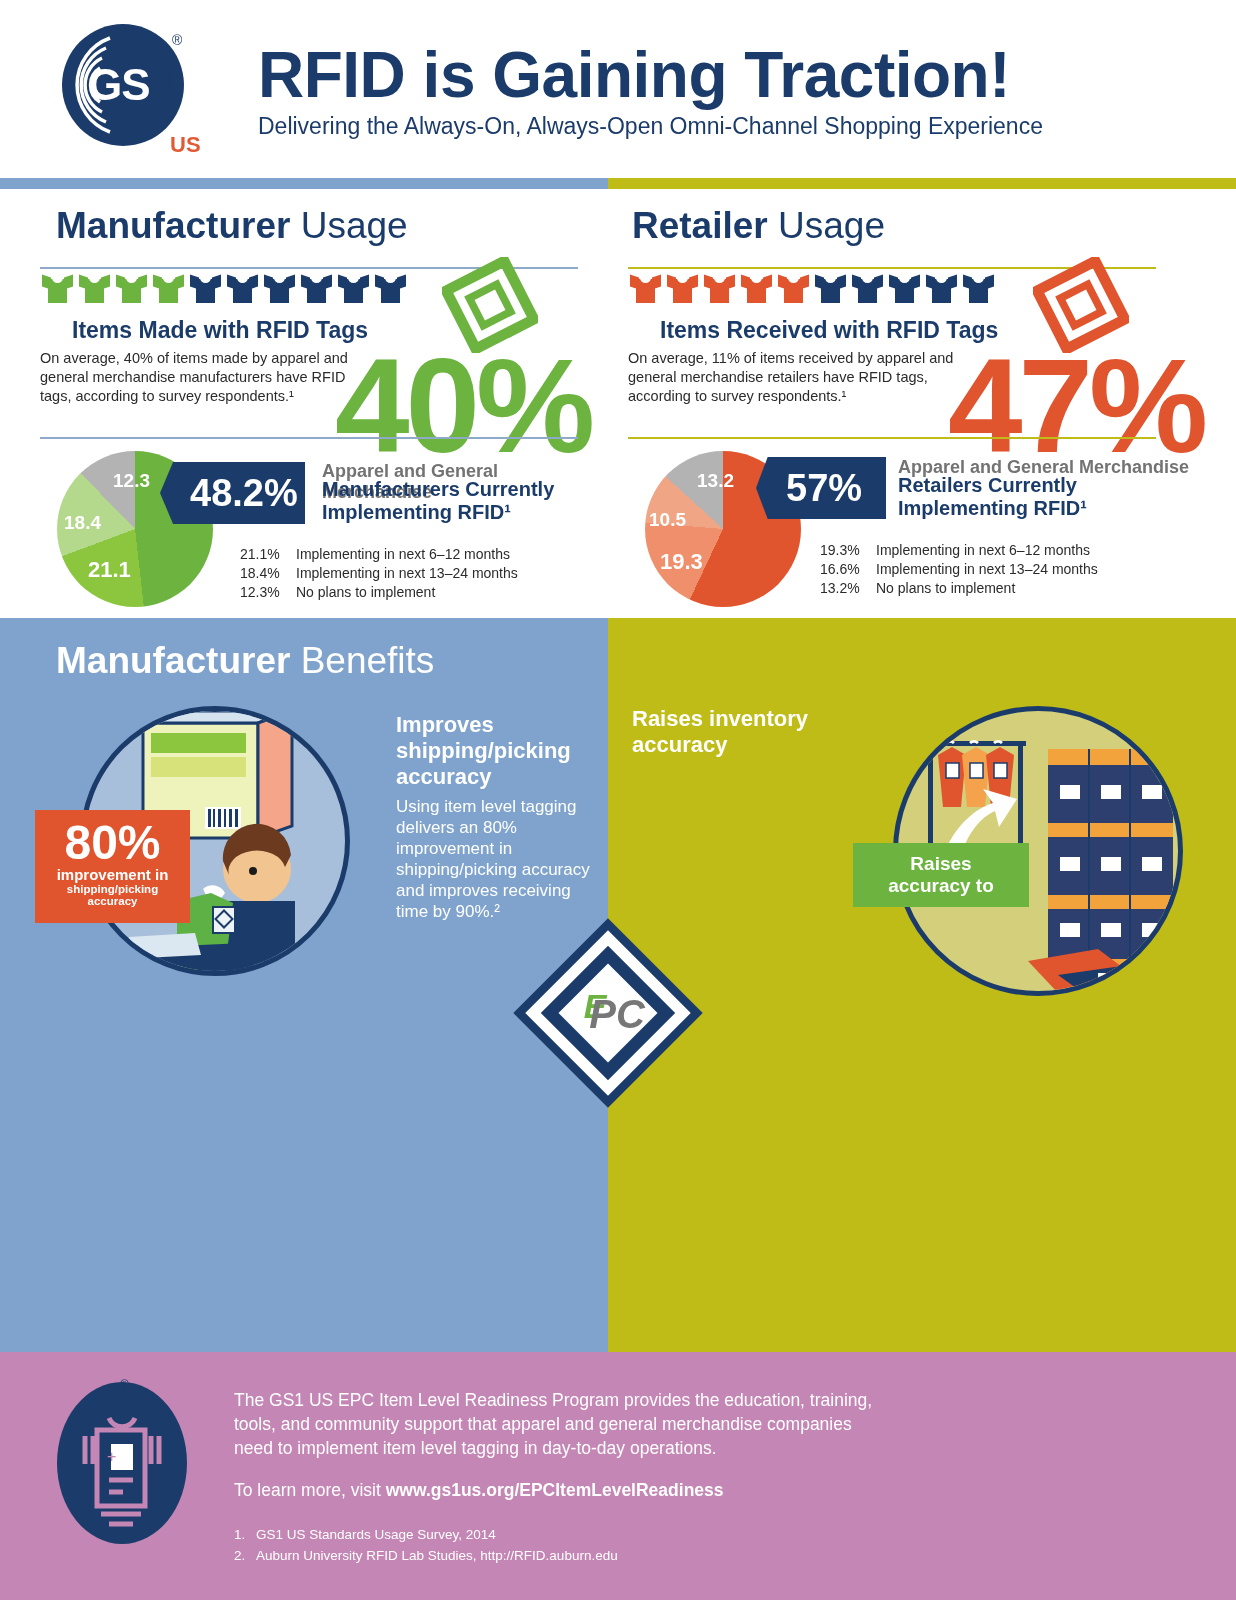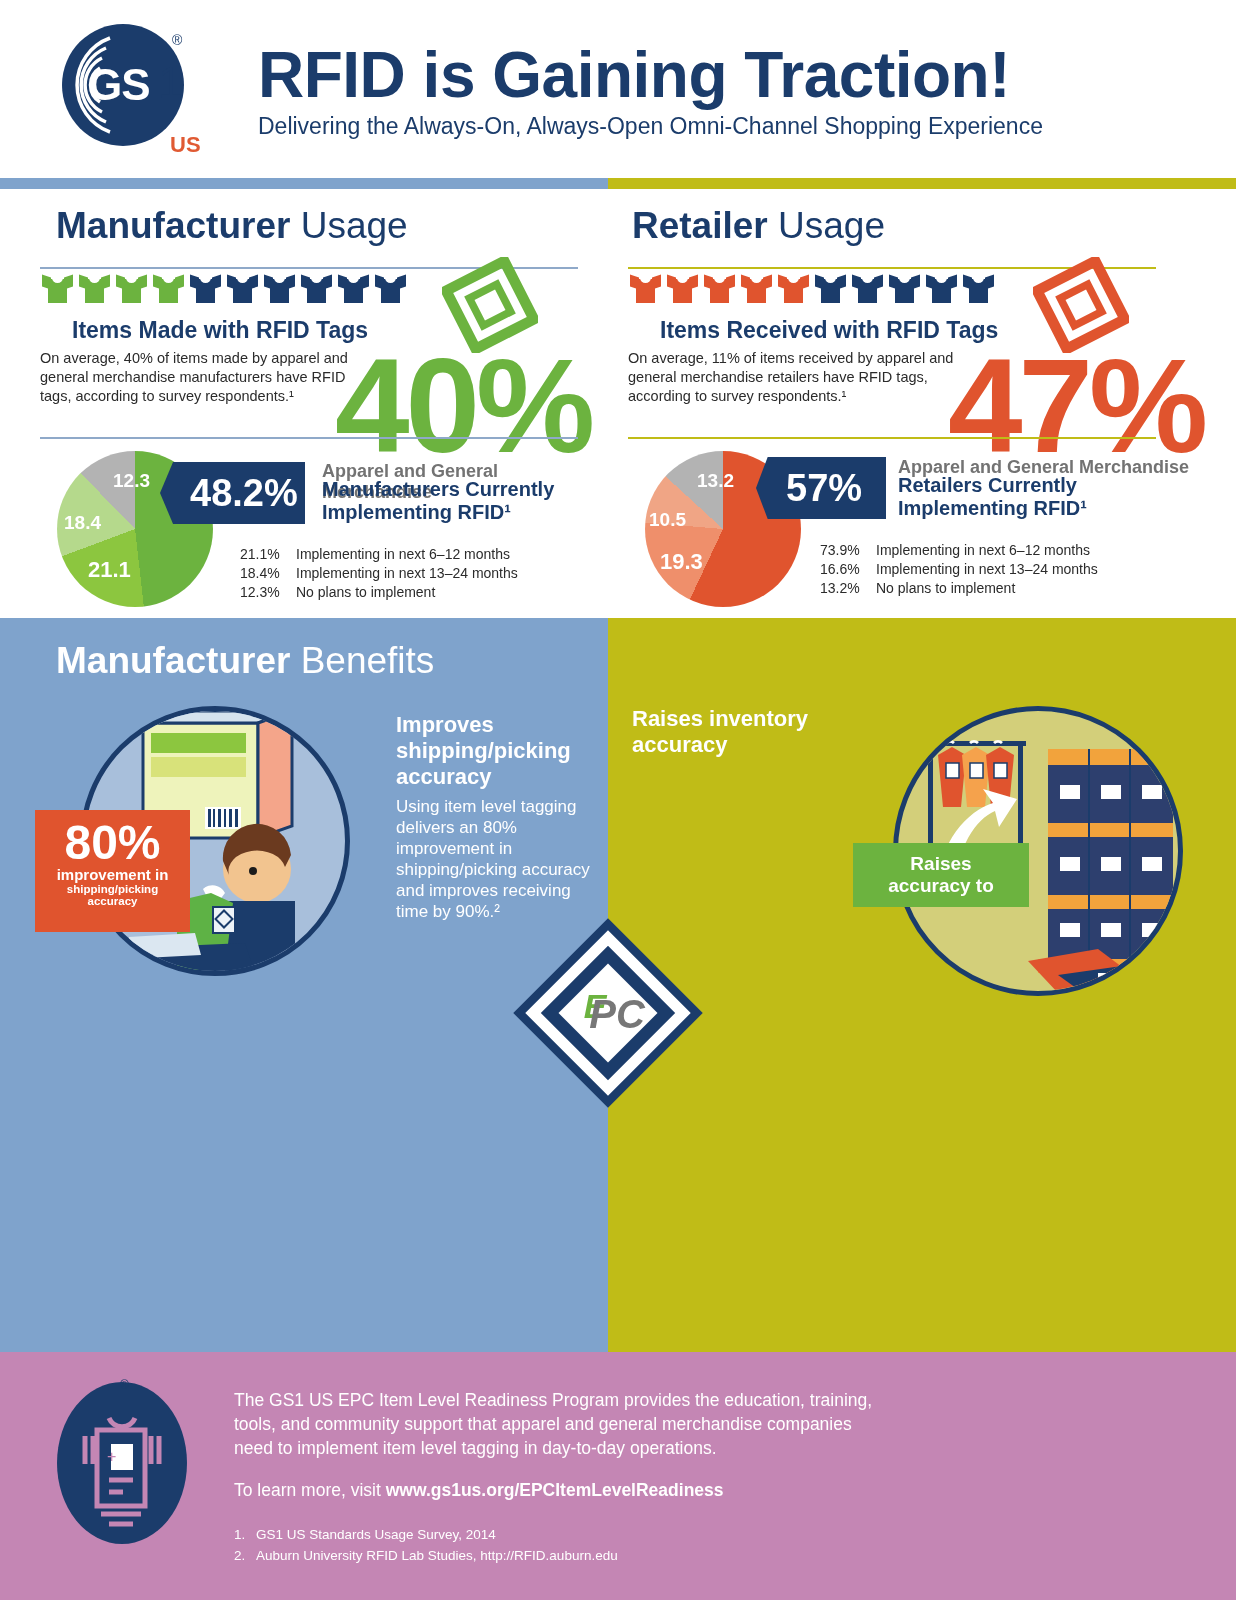--- a/index.html
+++ b/index.html
@@ -79,21 +79,21 @@
   .ben-title b { font-weight: bold; }
   .ben-title span { font-weight: 300; }
 
   .ben-h { position: absolute; font-size: 22px; font-weight: bold; line-height: 26px; }
   .ben-p { position: absolute; font-size: 17px; line-height: 21px; }
   .ben-left .ben-h, .ben-left .ben-p { color: #fff; }
   .ben-right .ben-h, .ben-right .ben-p { color: #fff; }
 
   .illus-circle { position: absolute; border-radius: 50%; border: 5px solid #1b3c6b; overflow: hidden; }
 
-  .badge-red { position: absolute; background: #e0542e; padding: 10px 14px 25px 14px; text-align: center; }
+  .badge-red { position: absolute; background: #e0542e; padding: 10px 14px 16px 14px; text-align: center; }
   .badge-red .n { color: #fff; font-size: 48px; font-weight: bold; line-height: 46px; }
   .badge-red .l1 { color: #fff; font-size: 15px; font-weight: bold; }
   .badge-red .l2 { color: #fff; font-size: 11.5px; font-weight: bold; }
 
   .badge-green { position: absolute; background: #6cb33f; padding: 10px 16px 10px 16px; text-align: center; }
   .badge-green .t { color: #fff; font-size: 19px; font-weight: bold; }
   .badge-green .n { color: #fff; font-size: 58px; font-weight: bold; line-height: 58px; }
 
   
   .epc { position: absolute; width: 190px; height: 190px; }
@@ -340,21 +340,21 @@
 
       <div class="chevron" style="left:148px; top:268px; width:130px;">
         <span>57%</span>
       </div>
 
       <div class="pie-head-sm" style="left:290px; top:268px;">Apparel and General Merchandise</div>
       <div class="pie-head-lg" style="left:290px; top:285px; width:260px;">Retailers Currently Implementing RFID¹</div>
 
       <div class="legend" style="left:212px; top:352px;">
         <div class="legend-row">
-            <span class="pct">73.9%</span>
+            <span class="pct">19.3%</span>
             <span>Implementing in next 6–12 months</span>
           </div>
         <div class="legend-row">
             <span class="pct">16.6%</span>
             <span>Implementing in next 13–24 months</span>
           </div>
         <div class="legend-row">
             <span class="pct">13.2%</span>
             <span>No plans to implement</span>
           </div>

